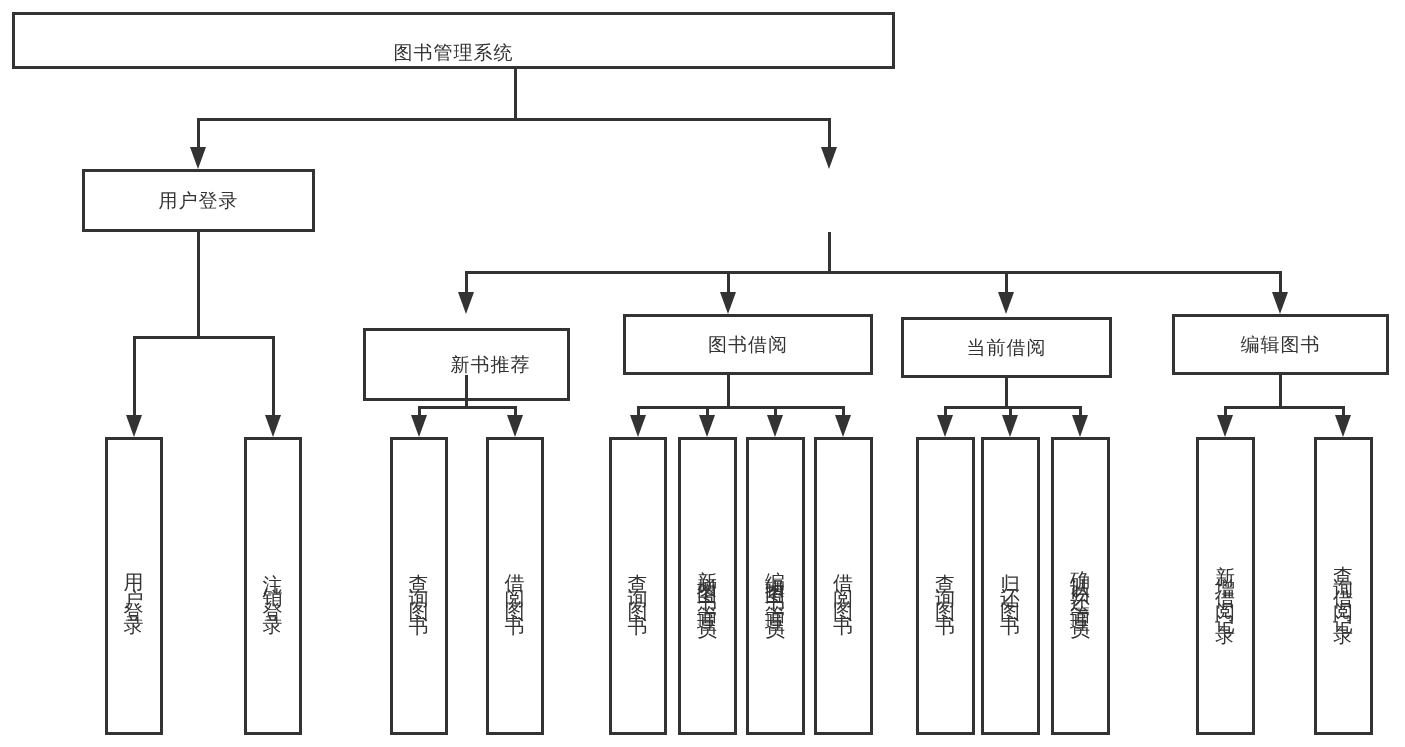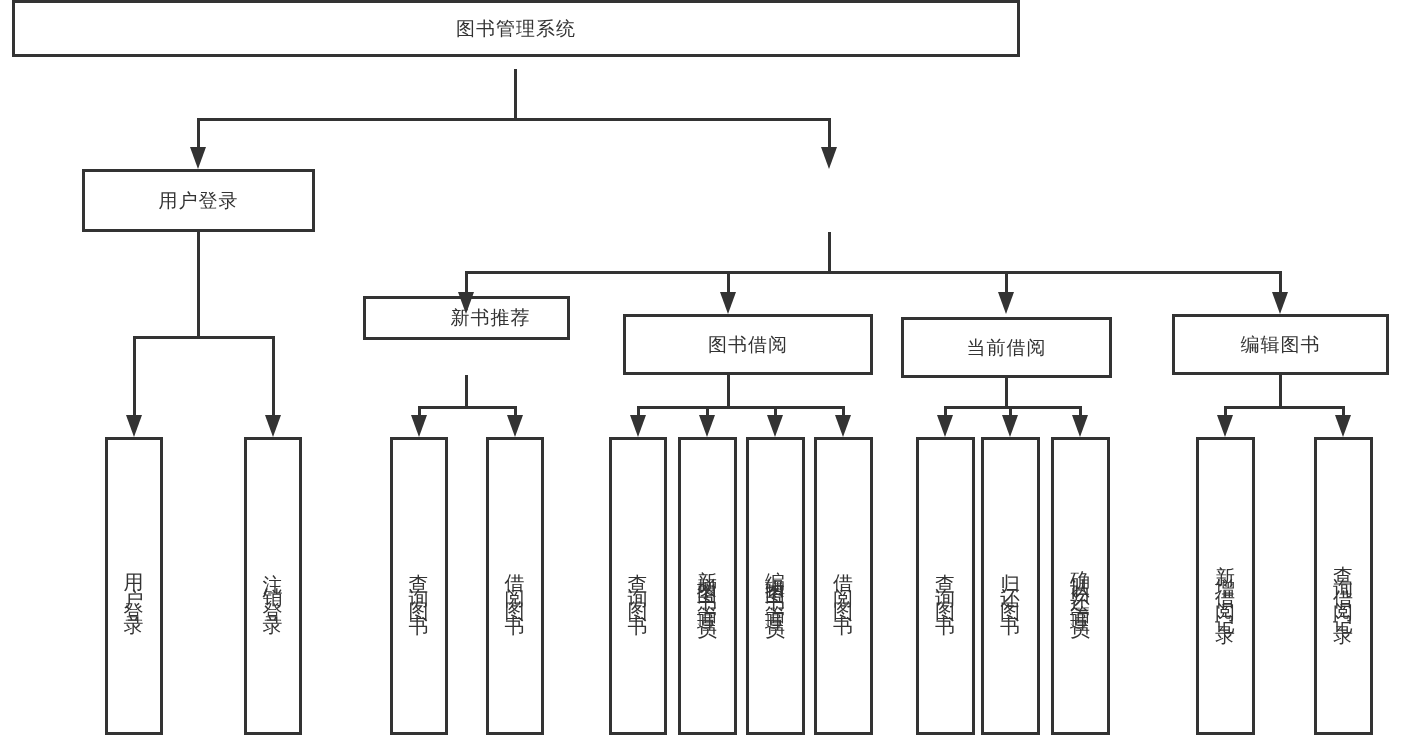--- a/index.html
+++ b/index.html
@@ -50,30 +50,30 @@
     font-size: 19px;
     color: #bbbbbb;
     letter-spacing: 1px;
   }
 </style>
 </head>
 <body>
 
 <div id="canvas">
 
-  <div class="box" style="left:12px; top:0; width:1008px; height:57px;">
+  <div class="box" style="left:12px; top:12px; width:883px; height:57px;align-items:flex-end;">
     <span>图书管理系统</span>
   </div>
 
   <div class="box" style="left:82px; top:169px; width:233px; height:63px;">
     <span>用户登录</span>
   </div>
 
 
-  <div class="box" style="left:363px; top:296px; width:207px; height:44px;padding-left:48px;">
+  <div class="box" style="left:363px; top:328px; width:207px; height:73px;padding-left:48px;">
     <span>新书推荐</span>
   </div>
 
   <div class="box" style="left:623px; top:314px; width:250px; height:61px;text-align:right;">
     <span>图书借阅</span>
   </div>
 
   <div class="box" style="left:901px; top:296px; width:211px; height:61px;margin-top:21px;">
     <span>当前借阅</span>
   </div>

